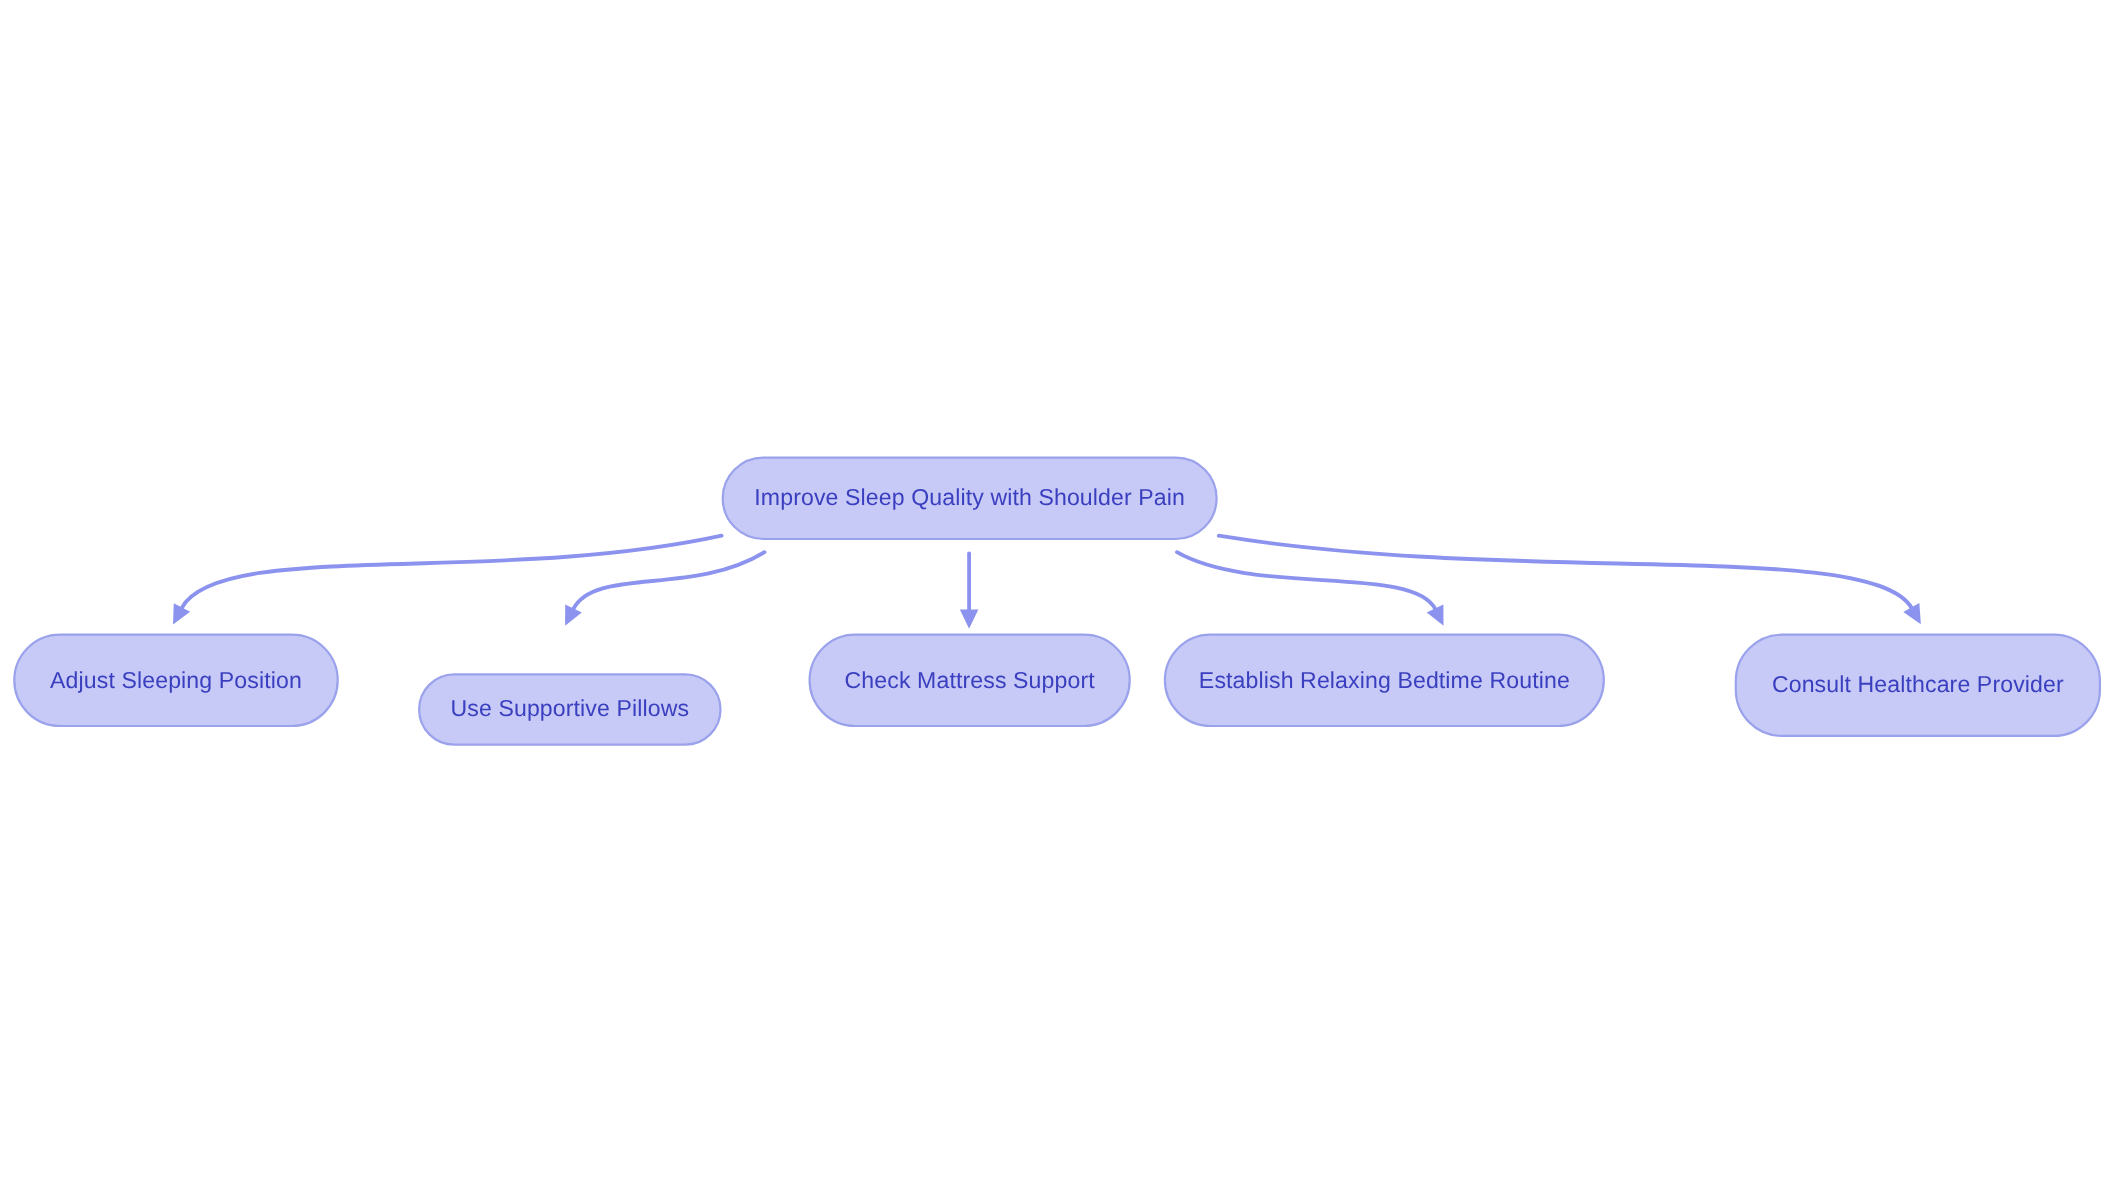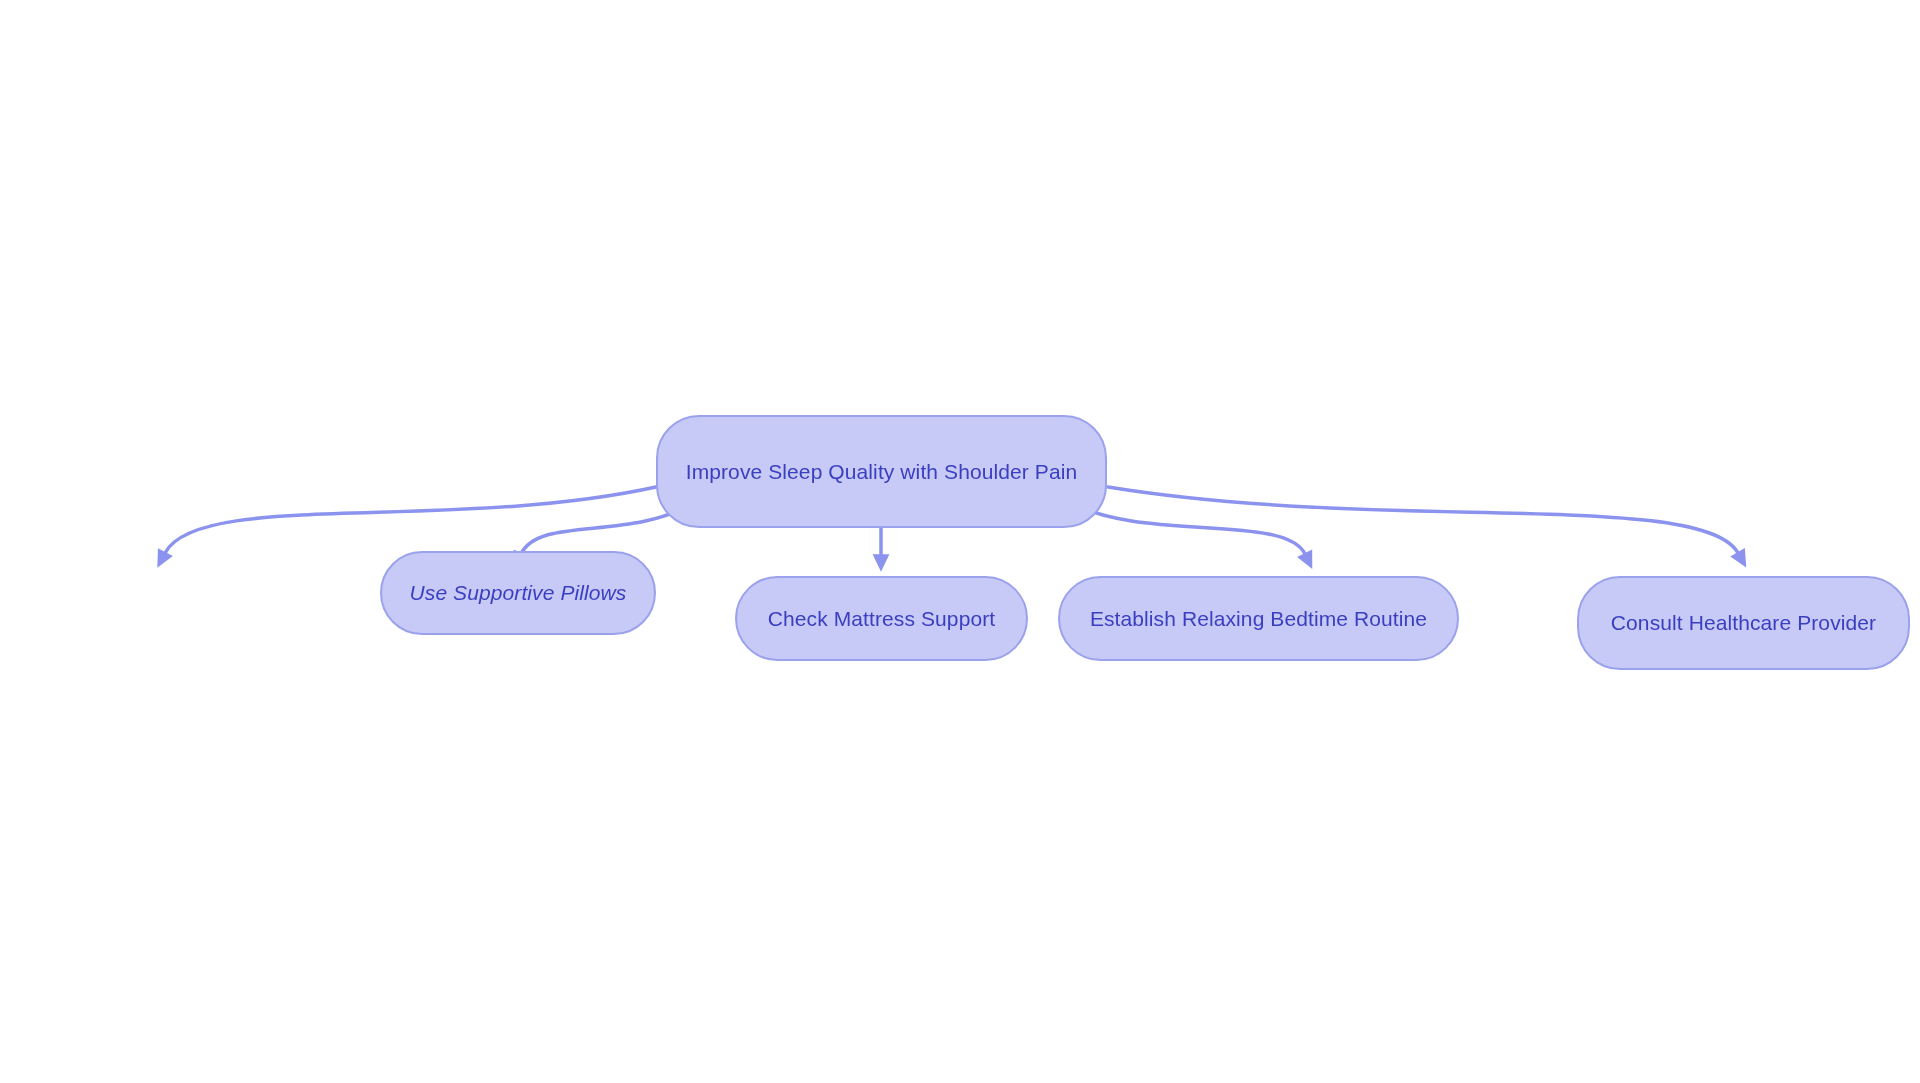--- a/index.html
+++ b/index.html
@@ -40,23 +40,23 @@
     box-sizing: border-box;
     background: var(--node-fill, #c7c9f7);
     border: 2px solid var(--node-border, #9ba2ec);
     border-radius: 43px;
     color: var(--text, #3a3fbf);
     font-size: 21px;
     letter-spacing: 0.1px;
     text-align: center;
     padding: 0 12px;
   }
-  .node-root  { left: 656px;  top: 415px; width: 451px; height: 113px; }
+  .node-root  { left: 656px;  top: 415px; width: 451px; height: 76px; }
   .node-c0    { left: 12px;   top: 576px; width: 296px; height: 85px; }
-  .node-c1    { left: 380px;  top: 551px; width: 276px; height: 84px; font-style: italic; }
+  .node-c1    { left: 380px;  top: 612px; width: 276px; height: 66px; }
   .node-c2    { left: 735px;  top: 576px; width: 293px; height: 85px; text-align: center; }
   .node-c3    { left: 1058px; top: 576px; width: 401px; height: 85px; }
   .node-c4    { left: 1577px; top: 576px; width: 333px; height: 94px; }
 </style>
 </head>
 <body>
 
 <div class="canvas">
 
   <svg class="edge-layer" viewBox="0 0 1920 1083" xmlns="http://www.w3.org/2000/svg">
@@ -69,20 +69,23 @@
     <path class="edge-path" marker-end="url(#arrowhead)" d="M 695 502 C 630 542, 540 515, 521 554"></path>
     <path class="edge-path" marker-end="url(#arrowhead)" d="M 881 503 L 881 555"></path>
     <path class="edge-path" marker-end="url(#arrowhead)" d="M 1070 502 C 1140 542, 1285 513, 1305 554"></path>
     <path class="edge-path" marker-end="url(#arrowhead)" d="M 1108 487 C 1385 532, 1702 490, 1738 553"></path>
   </svg>
 
   <div class="node node-root">
     <span>Improve Sleep Quality with Shoulder Pain</span>
   </div>
 
+  <div class="node node-c0">
+    <span>Adjust Sleeping Position</span>
+  </div>
 
   <div class="node node-c1">
     <span>Use Supportive Pillows</span>
   </div>
 
   <div class="node node-c2">
     <span>Check Mattress Support</span>
   </div>
 
   <div class="node node-c3">

